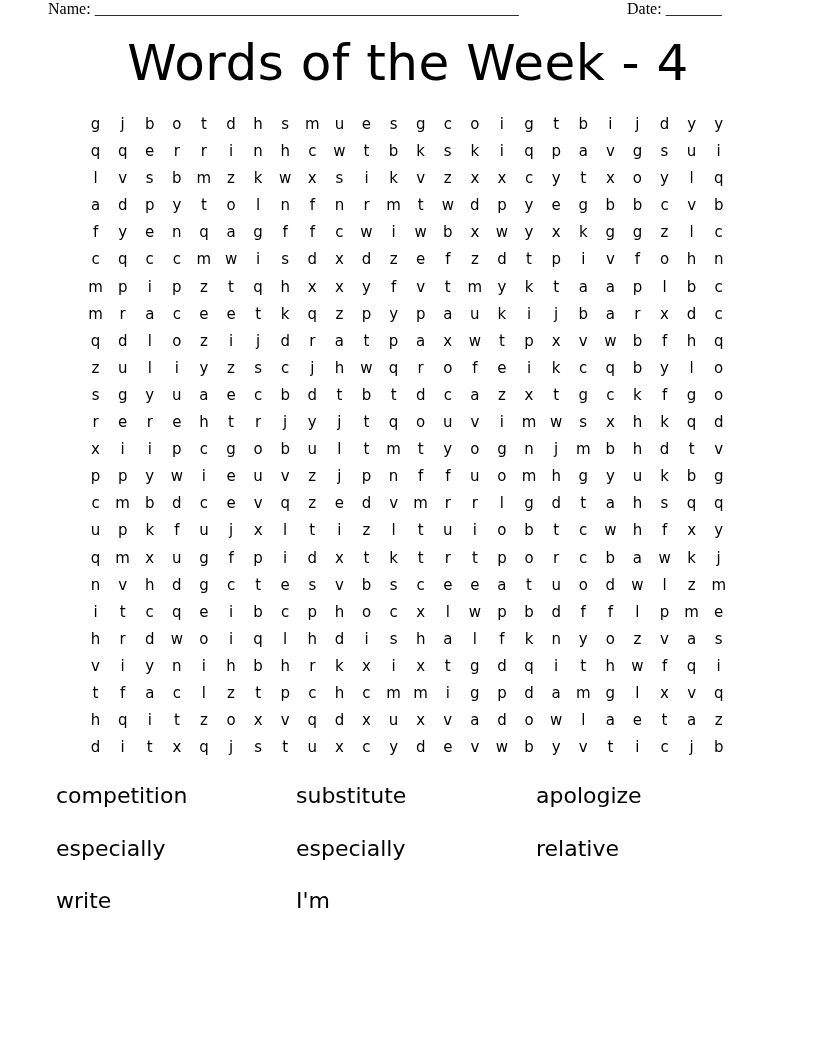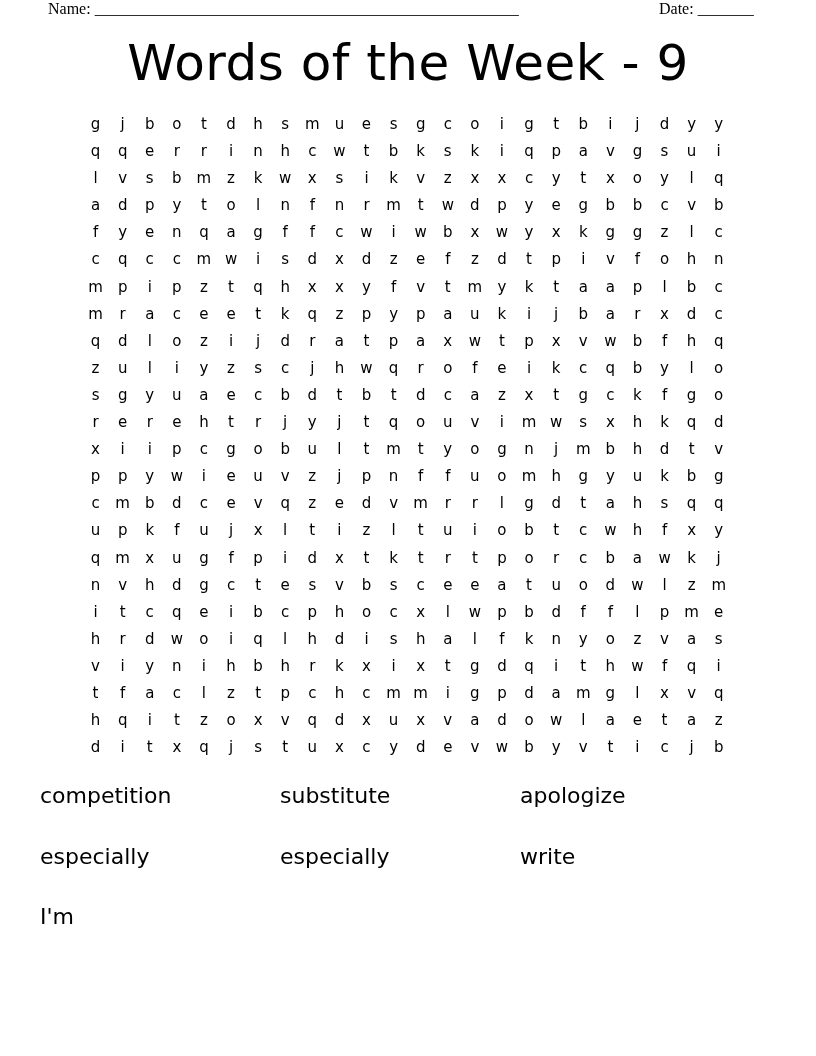--- a/index.html
+++ b/index.html
@@ -1,44 +1,44 @@
 <!DOCTYPE html>
 <html><head>
   <meta charset="utf-8">
   <style>
     html, body { margin: 0; padding: 0; background: #ffffff; }
     body { width: 816px; height: 1056px; position: relative; overflow: hidden; color: #000; }
     .hdr { position: absolute; top: 0; font-family: Liberation Serif, serif; font-size: 16px; line-height: 18px; }
     .hdr-name { left: 48px; }
-    .hdr-date { left: 627px; margin-left: 32px; }
+    .hdr-date { left: 627px; }
     .title {
       position: absolute; top: 33px; left: 0; width: 816px; text-align: center;
       font-family: "DejaVu Sans", sans-serif; font-size: 50px; line-height: 60px; letter-spacing: 0.5px;
     }
     .grid { position: absolute; left: 82px; top: 111px; }
     .grow { display: flex; height: 27.1px; }
     .cell {
       width: 27.1px; height: 27.1px; text-align: center; line-height: 27.1px;
       font-family: "DejaVu Sans", sans-serif; font-size: 15px;
     }
     .words {
-      position: absolute; left: 40px; top: 780px; width: 720px;
-      display: grid; grid-template-columns: 240px 240px 240px; row-gap: 16px;
+      position: absolute; left: 56px; top: 780px; width: 720px;
+      display: grid; grid-template-columns: 240px 240px 240px; row-gap: 8px;
     }
     .word {
       font-family: "DejaVu Sans", sans-serif; font-size: 22px; height: 44.5px; line-height: 32px;
     }
   </style>
 </head>
 <body>
 
 <div class="hdr hdr-name">Name: _____________________________________________________</div>
 <div class="hdr hdr-date">Date: _______</div>
 
-<div class="title">Words of the Week - 9</div>
+<div class="title">Words of the Week - 4</div>
 
 <div class="grid" id="grid">
     <div class="grow">
       <div class="cell">g</div>
       <div class="cell">j</div>
       <div class="cell">b</div>
       <div class="cell">o</div>
       <div class="cell">t</div>
       <div class="cell">d</div>
       <div class="cell">h</div>
@@ -659,15 +659,16 @@
       <div class="cell">b</div>
     </div>
   </div>
 
 <div class="words" id="words">
     <div class="word">competition</div>
     <div class="word">substitute</div>
     <div class="word">apologize</div>
     <div class="word">especially</div>
     <div class="word">especially</div>
+    <div class="word">relative</div>
     <div class="word">write</div>
     <div class="word">I'm</div>
   </div>
 
 </body></html>

